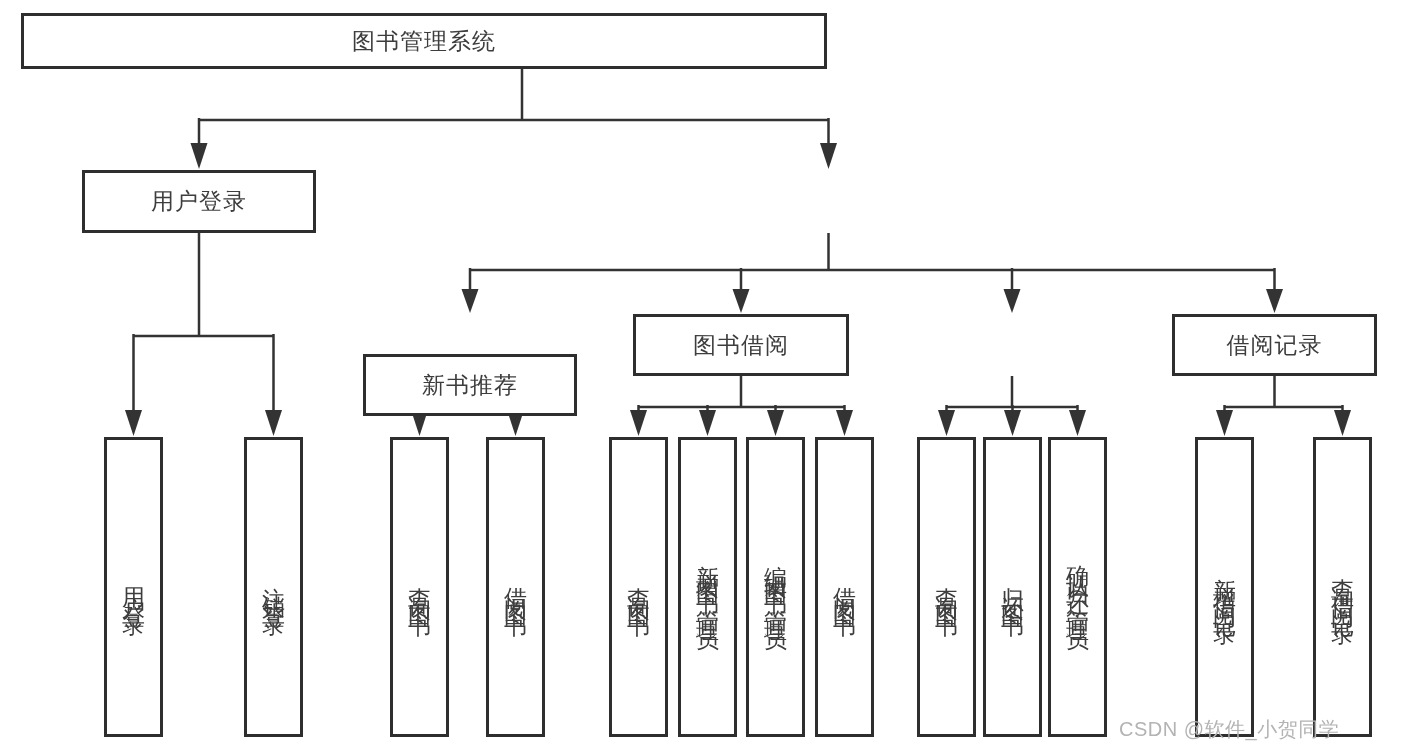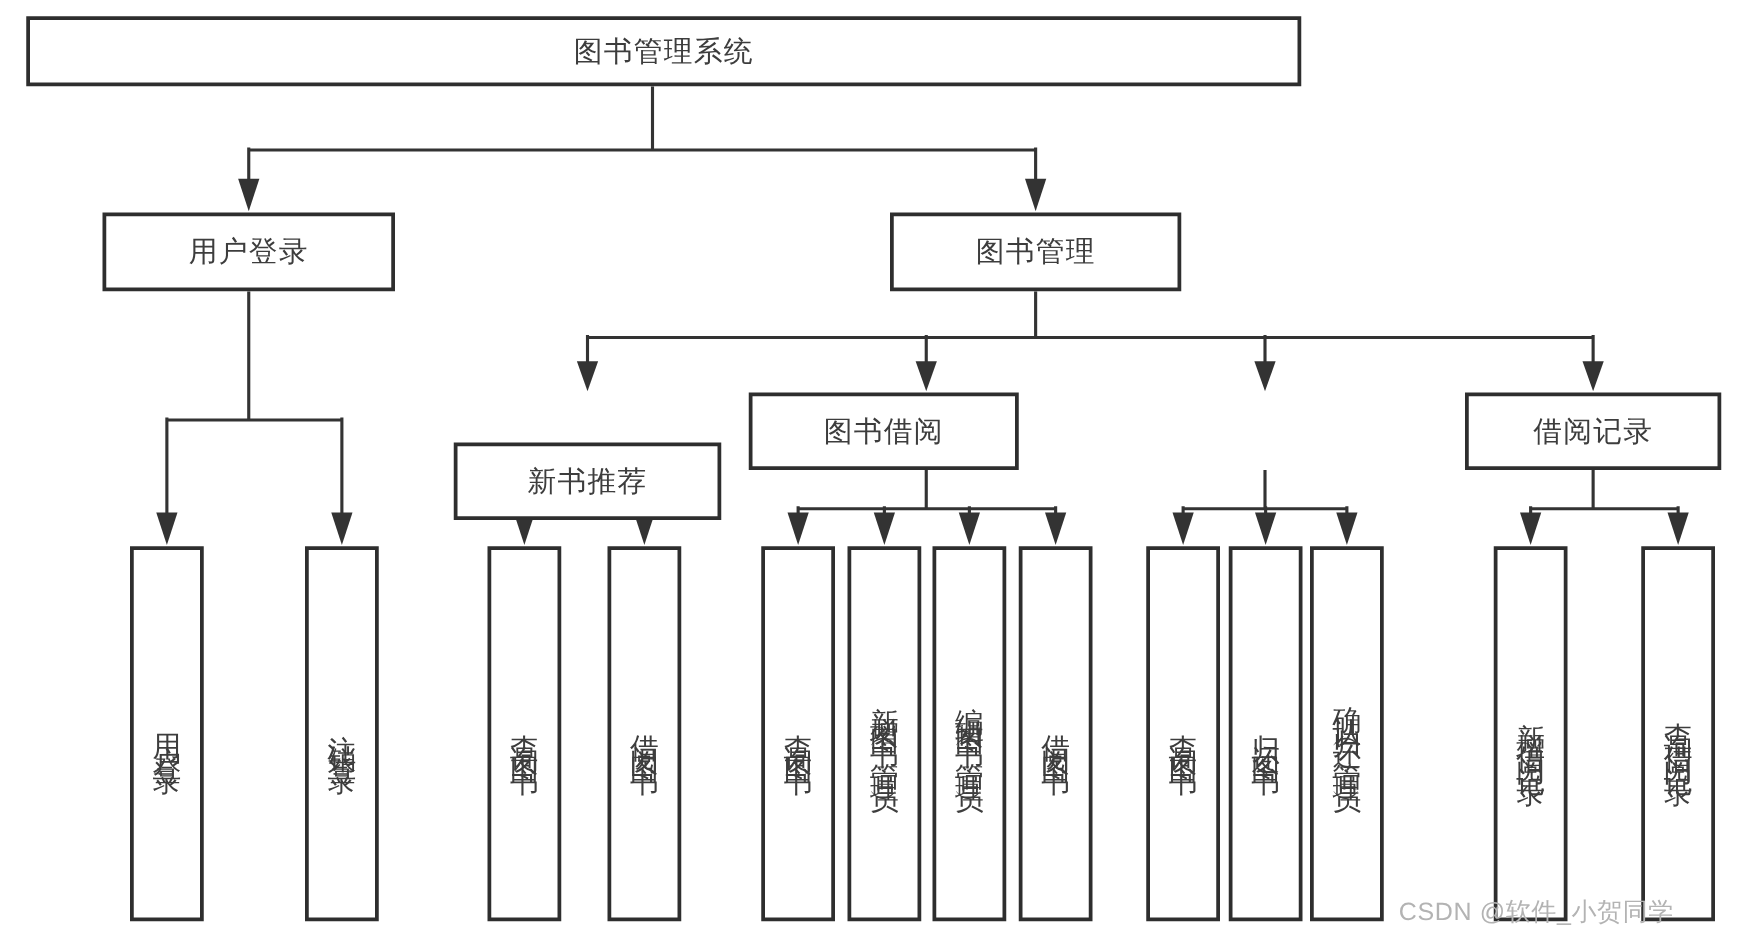--- a/index.html
+++ b/index.html
@@ -24,25 +24,25 @@
     box-sizing: border-box;
     border: 3px solid #2e2e2e;
     background: #ffffff;
     display: flex;
     align-items: center;
     justify-content: center;
     color: #3d3d3d;
     z-index: 2;
   }
   .hbox { font-size: 23px; letter-spacing: 1px; }
-  .root  { left: 21px;  top: 13px;  width: 1020px; height: 56px; }
+  .root  { left: 21px;  top: 13px;  width: 806px; height: 56px; }
   .l2a   { left: 82px;  top: 170px; width: 234px;  height: 63px; }
   .l2b   { left: 712px; top: 170px; width: 233px;  height: 63px; }
   .l3a   { left: 363px; top: 314px; width: 214px;  height: 62px; margin-top: 40px; }
-  .l3b   { left: 599px; top: 314px; width: 216px;  height: 62px; }
+  .l3b   { left: 633px; top: 314px; width: 216px;  height: 62px; }
   .l3c   { left: 905px; top: 314px; width: 214px;  height: 62px; }
   .l3d   { left: 1172px;top: 314px; width: 205px;  height: 62px; }
   .leaf  { top: 437px; width: 59px; height: 300px; }
   .vtext {
     writing-mode: vertical-rl;
     text-orientation: mixed;
     font-size: 23px;
     line-height: 1;
     letter-spacing: 9px;
     color: #3d3d3d;
@@ -115,23 +115,20 @@
     </g>
   </svg>
 
   <div class="node hbox root">
     <span>图书管理系统</span>
   </div>
 
   <div class="node hbox l2a">
     <span>用户登录</span>
   </div>
-  <div class="node hbox l2b">
-    <span>图书管理</span>
-  </div>
 
   <div class="node hbox l3a">
     <span>新书推荐</span>
   </div>
   <div class="node hbox l3b">
     <span>图书借阅</span>
   </div>
   <div class="node hbox l3d">
     <span>借阅记录</span>
   </div>

